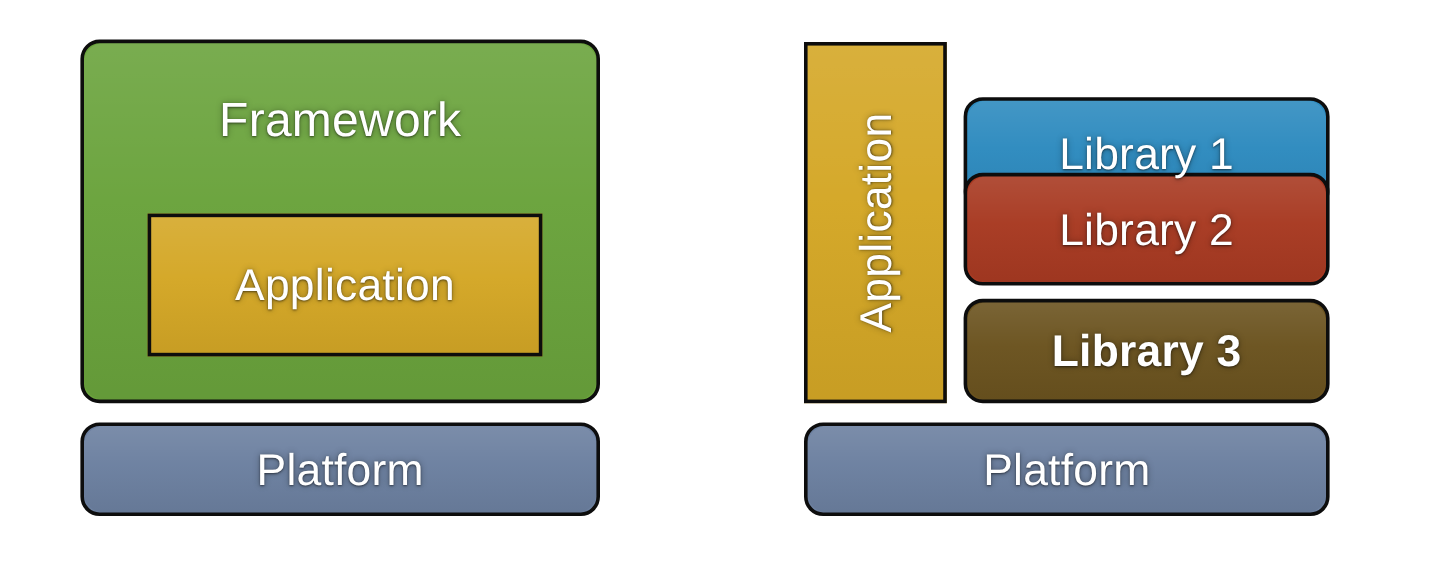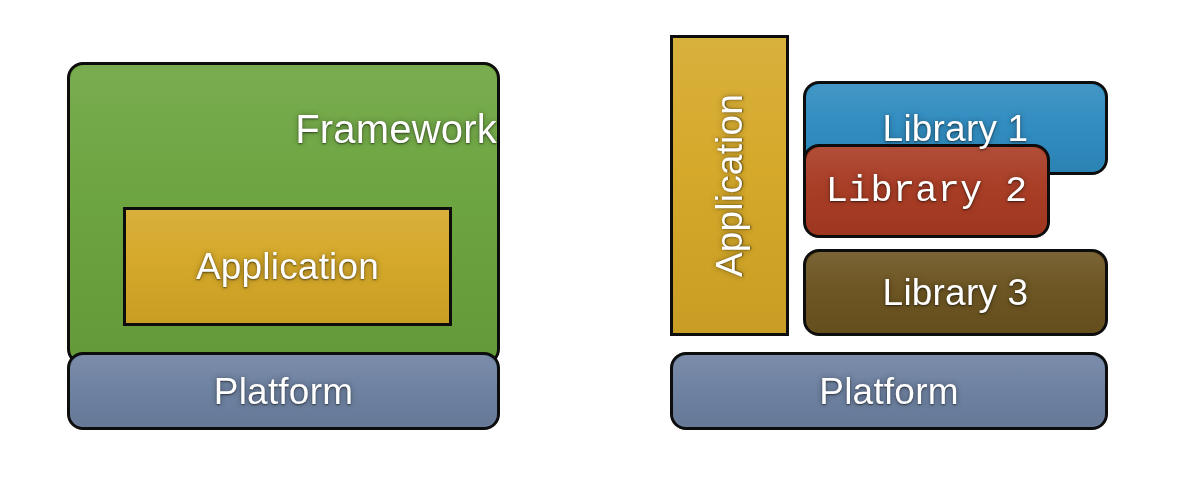--- a/index.html
+++ b/index.html
@@ -57,23 +57,22 @@
     z-index: 2;
     line-height: 1;
     white-space: nowrap;
   }
 
   
   #framework-box {
     left: 67px;  top: 33px;
     width: 433px; height: 303px;
     align-items: flex-start;
-    justify-content: flex-end;
+    justify-content: center;
     padding-top: 44px;
-    margin-top: 29px;
   }
   #framework-box .label { font-size: 40px; }
 
   #application-inner-box {
     left: 53px;  top: 142px;   
     width: 329px; height: 119px;
     position: absolute;
   }
   #application-inner-box .label { font-size: 37px; }
 
@@ -92,25 +91,25 @@
     font-size: 37px;
     transform: rotate(-90deg);
   }
 
   #library-1-box {
     left: 803px; top: 37px;
     width: 305px; height: 94px;
   }
   #library-2-box {
     left: 803px; top: 144px;
-    width: 247px; height: 94px; font-family: Liberation Mono, monospace;
+    width: 305px; height: 94px;
   }
   #library-3-box {
     left: 803px; top: 249px;
-    width: 305px; height: 87px;
+    width: 305px; height: 87px; font-weight: bold;
   }
   #library-1-box .label,
   #library-2-box .label,
   #library-3-box .label { font-size: 37px; }
 
   #platform-box-right {
     left: 670px; top: 352px;
     width: 438px; height: 78px;
   }
   #platform-box-right .label { font-size: 37px; }

